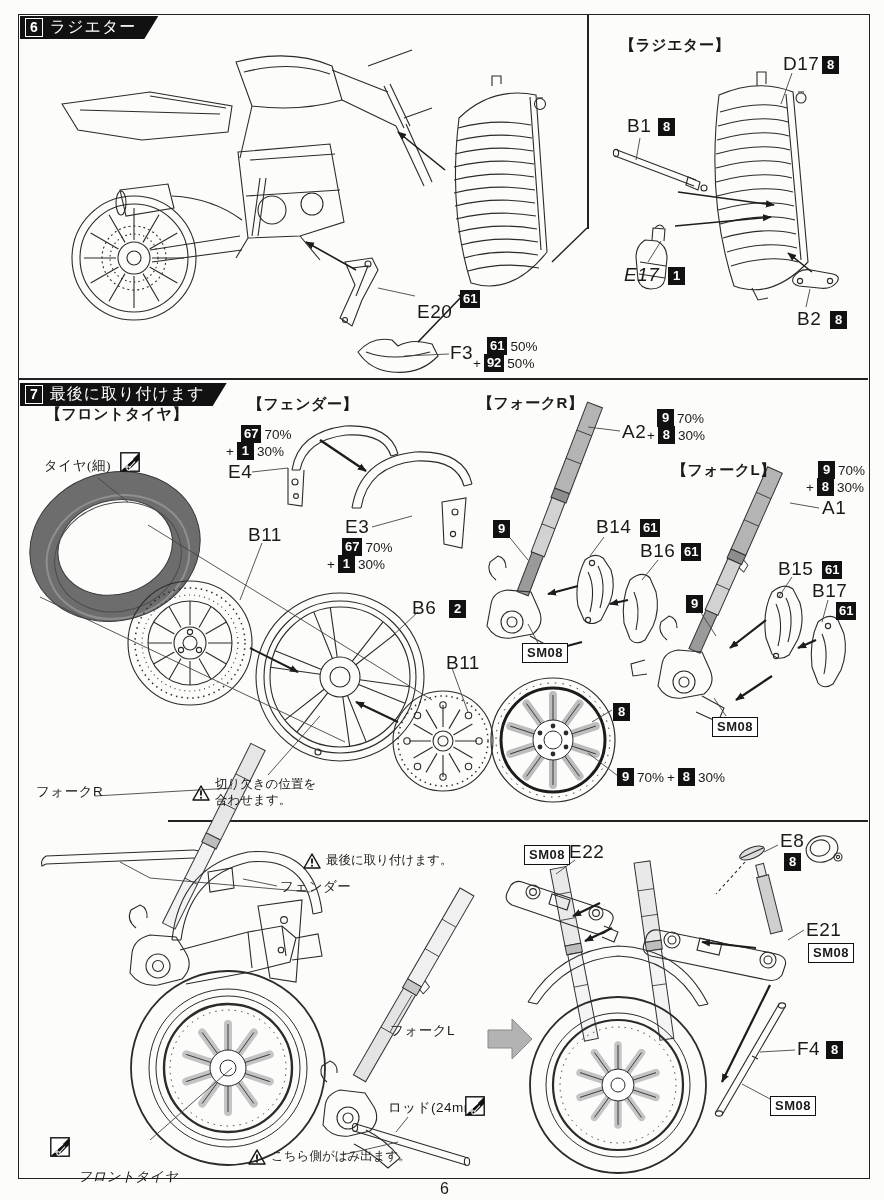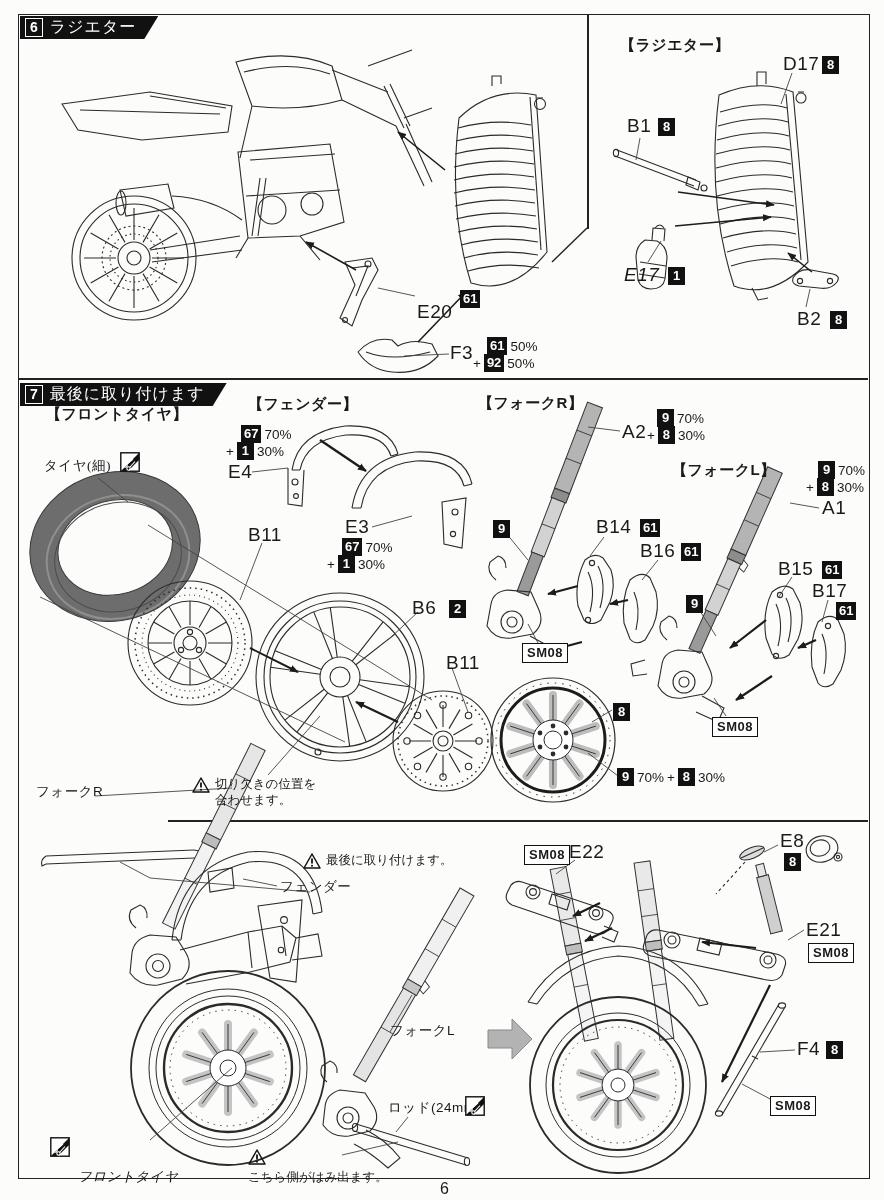--- a/index.html
+++ b/index.html
@@ -19,21 +19,21 @@
   .sec-header .ttl{font-weight:normal;font-size:16px;letter-spacing:1px;white-space:nowrap;}
 
   .jp-title{font-size:15px;font-weight:600;white-space:nowrap;letter-spacing:.5px;}
   .jp-label{font-size:13.5px;white-space:nowrap;letter-spacing:.5px;}
   .part{font-size:19px;letter-spacing:.5px;white-space:nowrap;}
   .badge{display:inline-block;background:#111;color:#fff;font-weight:bold;font-size:13px;
     line-height:1;padding:2px 3px 3px;min-width:11px;text-align:center;}
   .smbox{display:inline-block;border:1.6px solid #111;background:#fff;font-weight:bold;
     font-size:13px;line-height:1;padding:2px 4px 3px;letter-spacing:.5px;}
   .mixrow{display:flex;align-items:center;gap:3px;font-size:13.5px;white-space:nowrap;}
-  .note{display:flex;align-items:flex-start;gap:5px;font-size:12.5px;white-space:nowrap;}
+  .note{display:flex;align-items:center;gap:5px;font-size:12.5px;white-space:nowrap;}
   .note .txt{line-height:1.25;}
 
   .watermark{display:flex;align-items:center;gap:4px;opacity:.88;}
   .watermark .wm-text{color:#e8232e;font-weight:bold;font-size:21px;letter-spacing:1px;
      font-family:"Liberation Sans",sans-serif;}
 
   svg{display:block;}
   .ink{stroke:#2b2b2b;fill:none;stroke-width:1.1;}
   .pg6{font-size:16px;}
 </style>
@@ -694,21 +694,21 @@
     <path d="M6.5,12.5 L13,7 M9.5,15.5 L15,9.5" stroke="#fff" stroke-width="1.1"></path>
   </svg>
   <svg class="abs" width="20" height="20" viewBox="0 0 20 20" style="left:50px;top:1137px;">
     <rect x=".8" y=".8" width="18.4" height="18.4" fill="#fff" stroke="#111" stroke-width="1.4"></rect>
     <polygon points="1,19 19,1 19,8 8,19" fill="#111"></polygon>
     <circle cx="5.5" cy="13.5" r="1.7" fill="none" stroke="#fff" stroke-width="1.1"></circle>
     <circle cx="8.5" cy="16.5" r="1.7" fill="none" stroke="#fff" stroke-width="1.1"></circle>
     <path d="M6.5,12.5 L13,7 M9.5,15.5 L15,9.5" stroke="#fff" stroke-width="1.1"></path>
   </svg>
   <div class="abs jp-label" style="left:78px;top:1168px;font-style:italic;">フロントタイヤ</div>
-  <div class="abs note" style="left:248px;top:1149px;flex-direction:column;">
+  <div class="abs note" style="left:248px;top:1149px;">
     <svg width="18" height="16" viewBox="0 0 18 16">
       <polygon points="9,1 17,15 1,15" fill="none" stroke="#111" stroke-width="1.5" stroke-linejoin="round"></polygon>
       <line x1="9" y1="5.5" x2="9" y2="10.5" stroke="#111" stroke-width="1.8"></line>
       <circle cx="9" cy="12.8" r="1" fill="#111"></circle>
     </svg>
     <span class="txt">こちら側がはみ出ます。</span>
   </div>
 
   <span class="abs smbox" style="left:524px;top:845px;">SM08</span>
   <div class="abs part" style="left:569px;top:841px;">E22</div>

